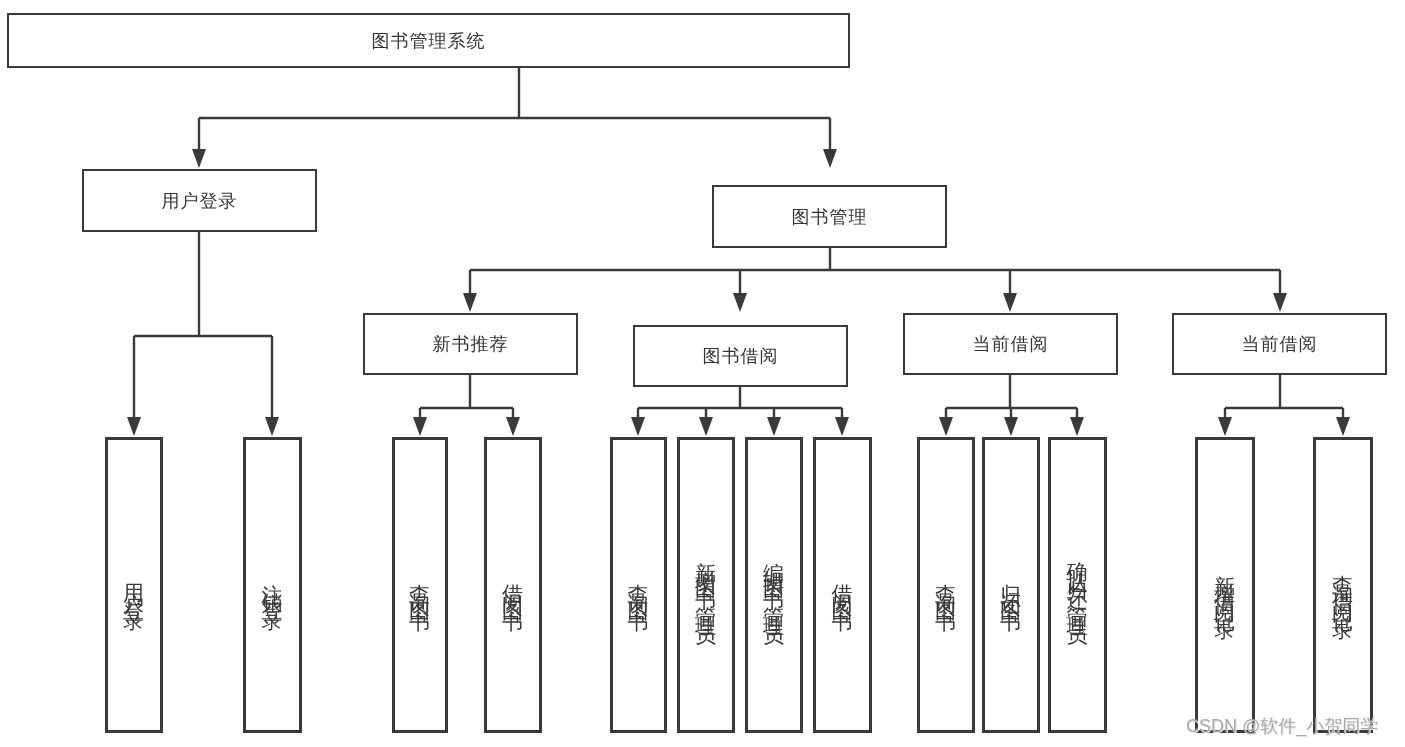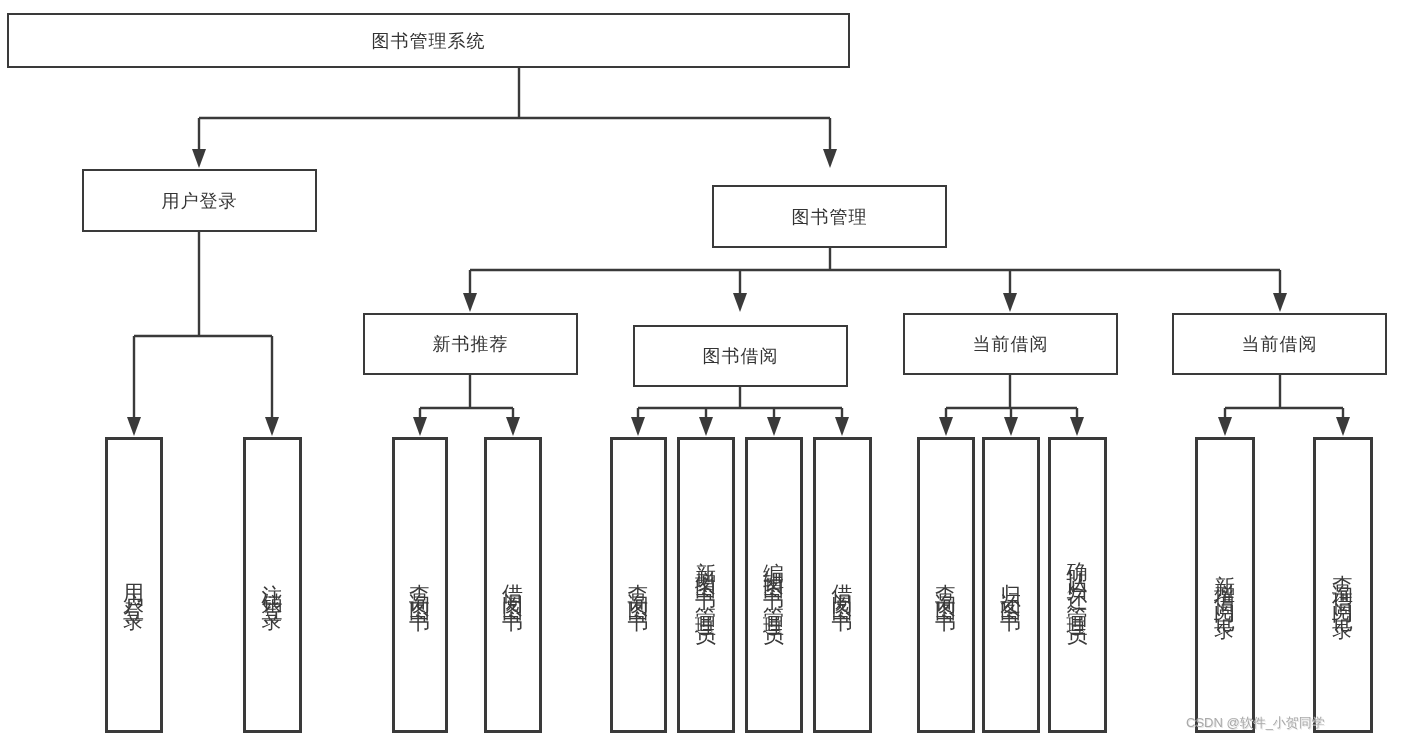--- a/index.html
+++ b/index.html
@@ -41,21 +41,21 @@
     font-size: 21px;
     letter-spacing: 9px;
     line-height: 1;
     color: #3a3a3a;
   }
   .watermark {
     position: absolute;
     left: 1186px;
     top: 714px;
     z-index: 3;
-    font-size: 13px;
+    font-size: 18px;
     color: #a9a9a9;
     white-space: nowrap;
     text-shadow: 1px 1px 0 #e6e6e6;
   }
 </style>
 </head>
 <body>
 
 <div class="stage">
 

